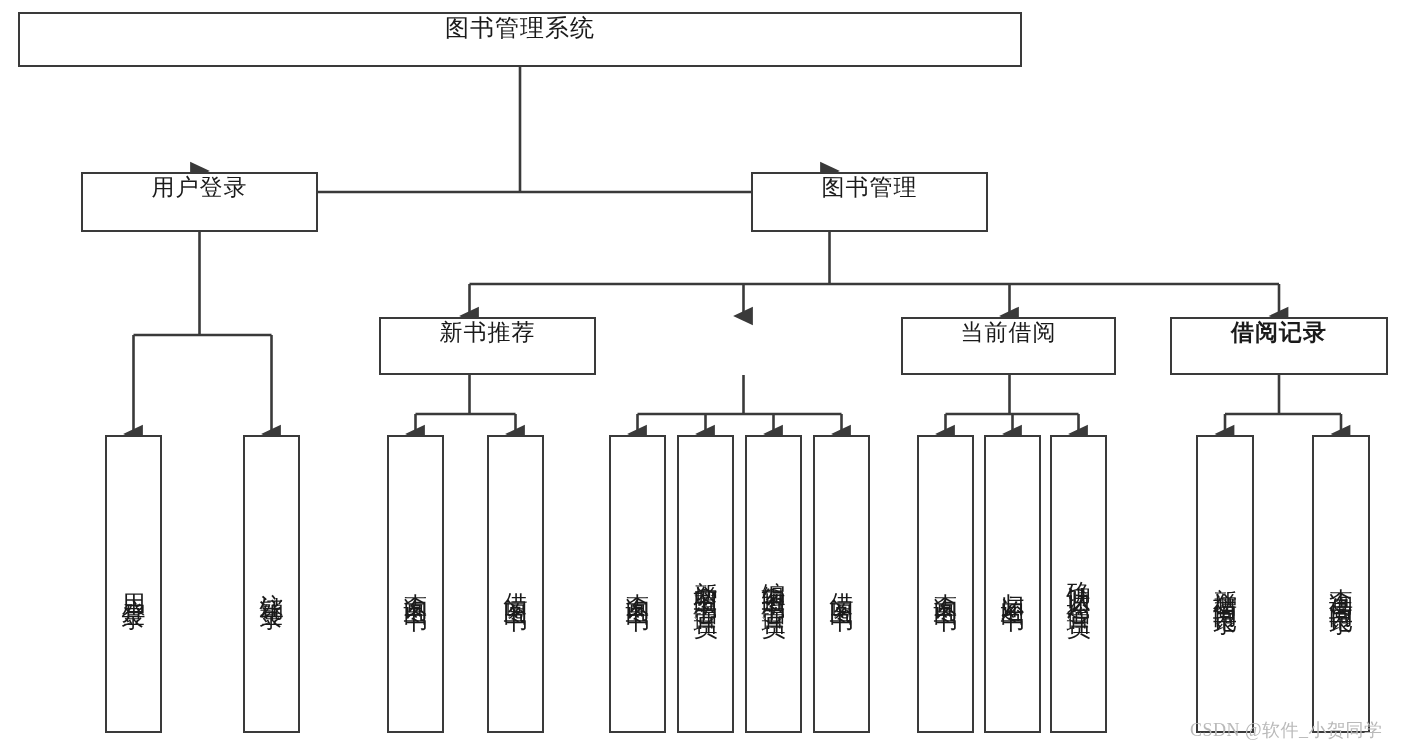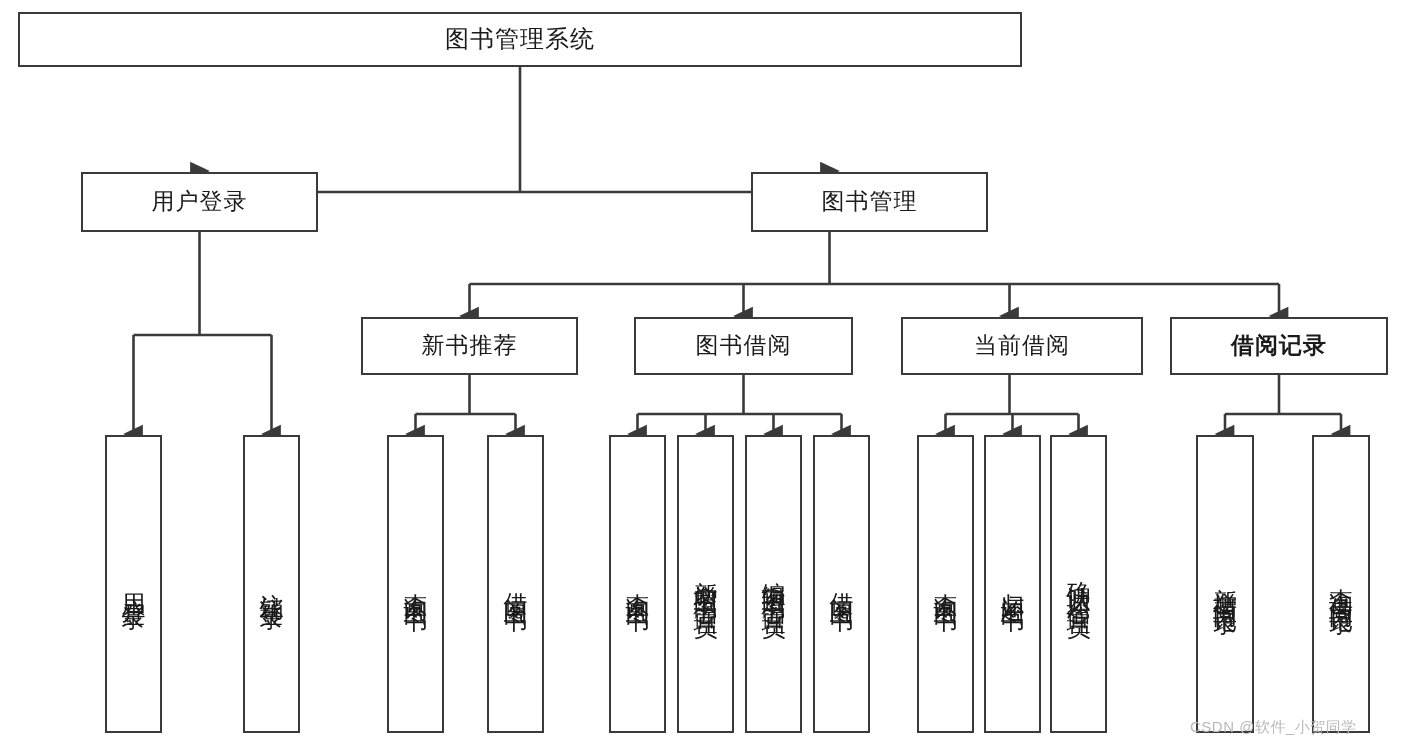--- a/index.html
+++ b/index.html
@@ -25,21 +25,21 @@
     width: 1405px;
     height: 747px;
     pointer-events: none;
   }
   .node {
     position: absolute;
     box-sizing: border-box;
     border: 2.5px solid #3a3a3a;
     background: #ffffff;
     display: flex;
-    align-items: center;
+    align-items: flex-start;
     justify-content: center;
     color: #1a1a1a;
     text-align: center;
   }
   .node.h {
     font-size: 23px;
     line-height: 1.2;
     letter-spacing: 1px;
   }
   .node.h.root {
@@ -51,25 +51,25 @@
     font-size: 24px;
     letter-spacing: 5px;
     line-height: 1;
     padding: 6px 0;
     align-items: center;
     justify-content: center;
     white-space: nowrap;
   }
   .watermark {
     position: absolute;
-    font-size: 15px;
+    font-size: 18px;
     color: #b9b9b9;
     white-space: nowrap;
     letter-spacing: 0.5px;
-    font-family: Liberation Sans, sans-serif;
+    font-family: Liberation Serif, serif;
   }
 </style>
 </head>
 <body>
 
 <div id="canvas">
 
   <svg id="edges" viewBox="0 0 1405 747" width="1405" height="747" xmlns="http://www.w3.org/2000/svg">
     <defs>
       <marker id="arrow" markerWidth="9" markerHeight="9" refX="4.2" refY="4.2" orient="auto" markerUnits="strokeWidth">
@@ -117,27 +117,24 @@
       <span>图书管理系统</span>
     </div>
 
   <div class="node h" style="left: 81px; top: 172px; width: 237px; height: 60px;">
       <span>用户登录</span>
     </div>
   <div class="node h" style="left: 711px; top: 172px; width: 237px; height: 60px; margin-left: 40px;">
       <span>图书管理</span>
     </div>
 
-  <div class="node h" style="left: 361px; top: 317px; width: 217px; height: 58px;">
+  <div class="node h" style="left: 379px; top: 317px; width: 217px; height: 58px;">
       <span>新书推荐</span>
     </div>
-  <div class="node h" style="left: 634px; top: 317px; width: 219px; height: 58px;">
-      <span>图书借阅</span>
-    </div>
-  <div class="node h" style="left: 901px; top: 317px; width: 242px; height: 58px;">
+  <div class="node h" style="left: 901px; top: 317px; width: 215px; height: 58px;">
       <span>当前借阅</span>
     </div>
   <div class="node h" style="left: 1170px; top: 317px; width: 218px; height: 58px; font-weight: bold;">
       <span>借阅记录</span>
     </div>
 
   <div class="node v" style="left: 105px; top: 435px; width: 57px; height: 298px;">用户登录</div>
   <div class="node v" style="left: 243px; top: 435px; width: 57px; height: 298px;">注销登录</div>
 
   <div class="node v" style="left: 387px; top: 435px; width: 57px; height: 298px;">查询图书</div>

